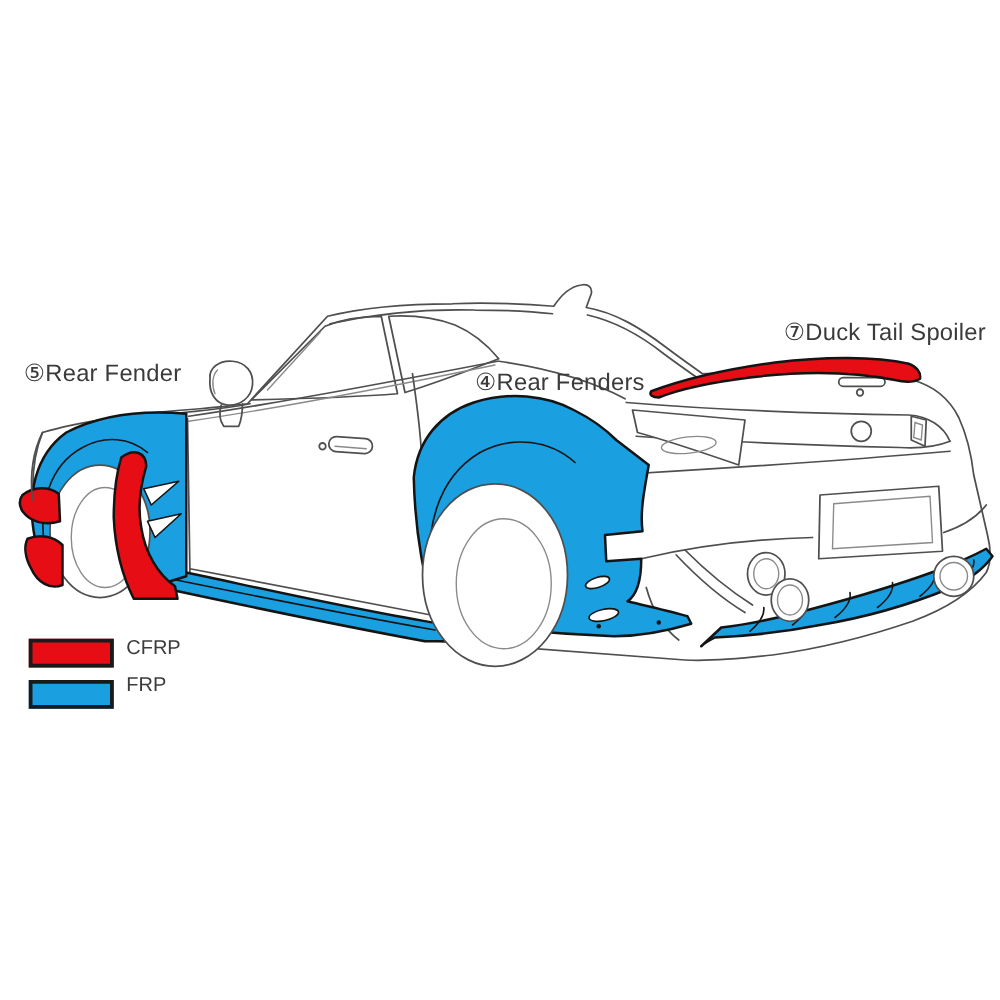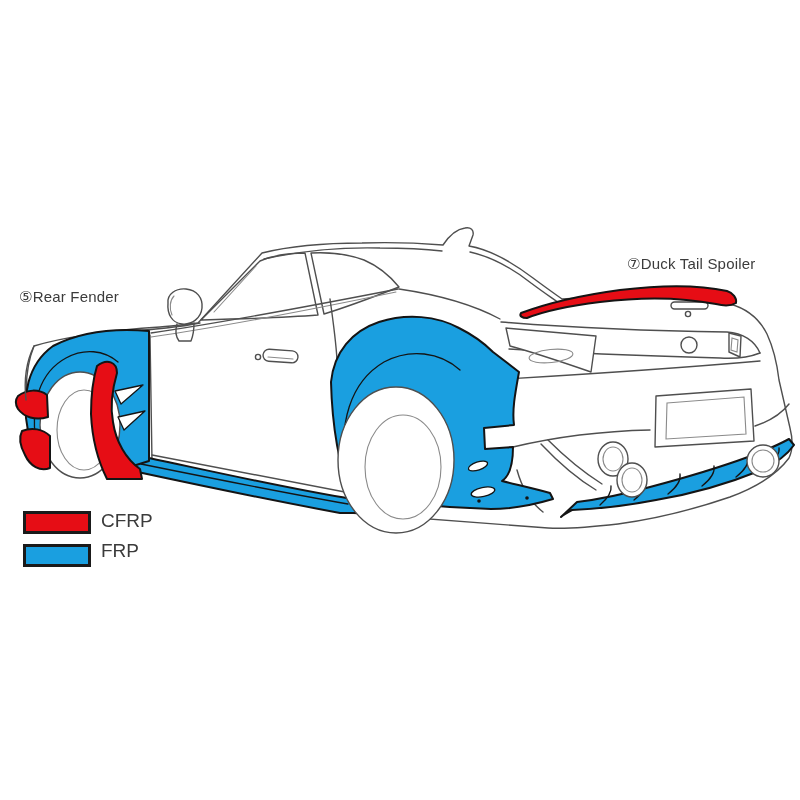--- a/index.html
+++ b/index.html
@@ -1,21 +1,21 @@
 <!DOCTYPE html>
 <html style="--cfrp: #e60d15; --frp: #1a9fe0; --outline: #4f4f4f; --part_outline: #141414; --label_text: #3b3b3b; --background: #ffffff;"><head>
 <meta charset="utf-8">
 <style>
   html,body{margin:0;padding:0;background:#ffffff;}
   body{width:800px;height:800px;font-family:"Liberation Sans","DejaVu Sans",sans-serif;}
   .stage{position:relative;width:800px;height:800px;overflow:hidden;background:var(--background,#fff);}
   .stage svg{position:absolute;left:0;top:0;}
-  .callout{position:absolute;font-size:15px;color:var(--label_text,#3b3b3b);white-space:nowrap;letter-spacing:.2px;}
+  .callout{position:absolute;font-size:19px;color:var(--label_text,#3b3b3b);white-space:nowrap;letter-spacing:.2px;}
   .legend-swatch{position:absolute;width:62px;height:17px;border:3px solid #1a1a1a;}
-  .legend-label{position:absolute;font-size:19px;color:var(--label_text,#3b3b3b);white-space:nowrap;}
+  .legend-label{position:absolute;font-size:16px;color:var(--label_text,#3b3b3b);white-space:nowrap;}
   
   .ln{fill:none;stroke:var(--outline,#4f4f4f);stroke-width:1.4;stroke-linecap:round;stroke-linejoin:round;}
   .lnlight{fill:none;stroke:#8a8a8a;stroke-width:1.1;stroke-linecap:round;}
   .fillw{fill:#ffffff;stroke:var(--outline,#4f4f4f);stroke-width:1.4;stroke-linejoin:round;}
   .part{stroke:var(--part_outline,#141414);stroke-width:2;stroke-linejoin:round;}
   .partthin{stroke:var(--part_outline,#141414);stroke-width:1.3;stroke-linejoin:round;}
   .darkln{fill:none;stroke:var(--part_outline,#141414);stroke-width:1.3;stroke-linecap:round;}
 </style>
 </head>
 <body>
@@ -196,20 +196,21 @@
     </g>
     <g>
       <circle class="fillw" cx="763" cy="461" r="16"></circle>
       <circle class="lnlight" cx="763" cy="461" r="11"></circle>
     </g>
 
     <path class="ln" d="M 34 346 C 26 362, 24 382, 26 400"></path>
   </svg>
 
   <div class="callout" style="left:19px;top:288px">⑤Rear Fender</div>
+  <div class="callout" style="left:380px;top:295px">④Rear Fenders</div>
   <div class="callout" style="left:627px;top:255px">⑦Duck Tail Spoiler</div>
 
   <div>
     <div class="legend-swatch" style="left: 23px; top: 511px; background: rgb(230, 13, 21);"></div>
     <div class="legend-label" style="left:101px;top:510px">CFRP</div>
     <div class="legend-swatch" style="left: 23px; top: 544px; background: rgb(26, 159, 224);"></div>
     <div class="legend-label" style="left:101px;top:540px">FRP</div>
   </div>
 
 </div>

